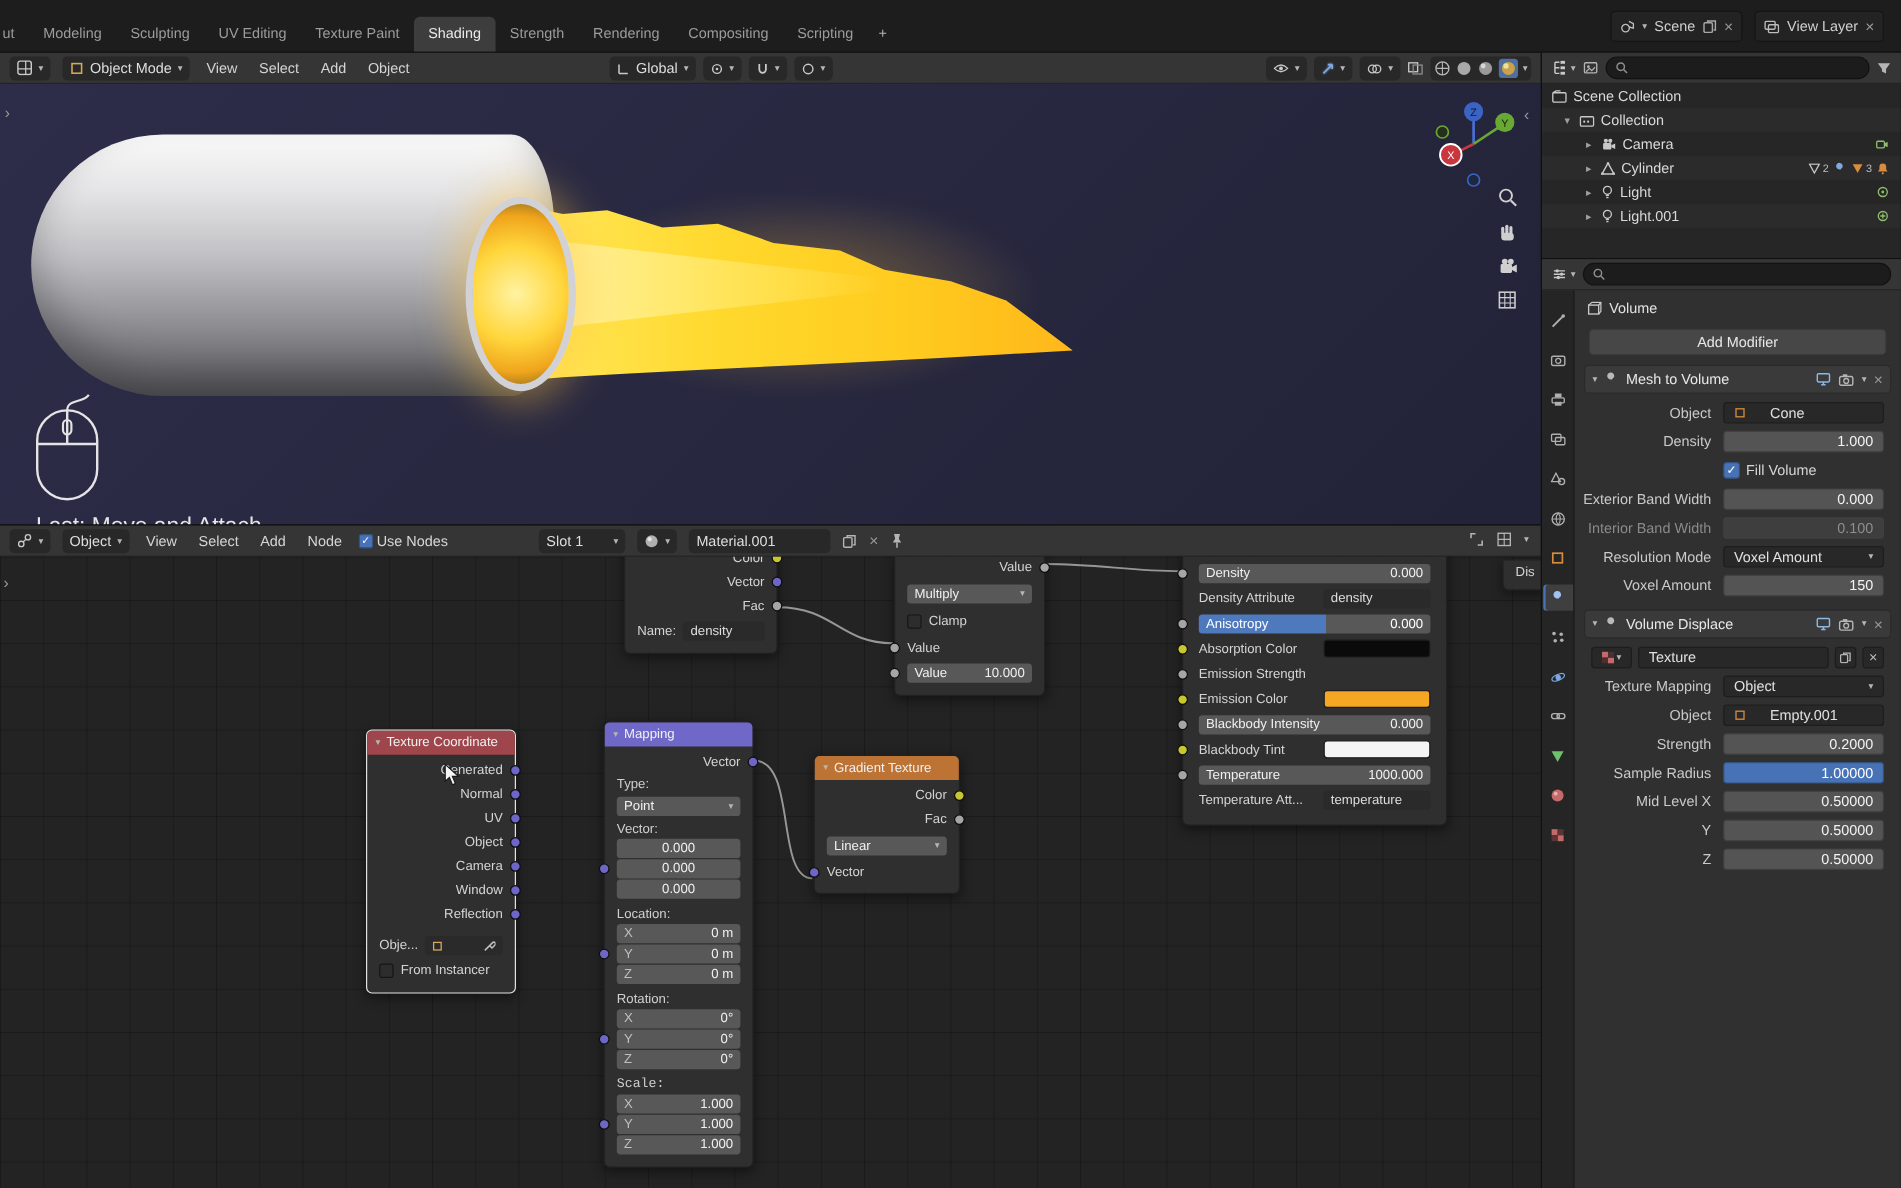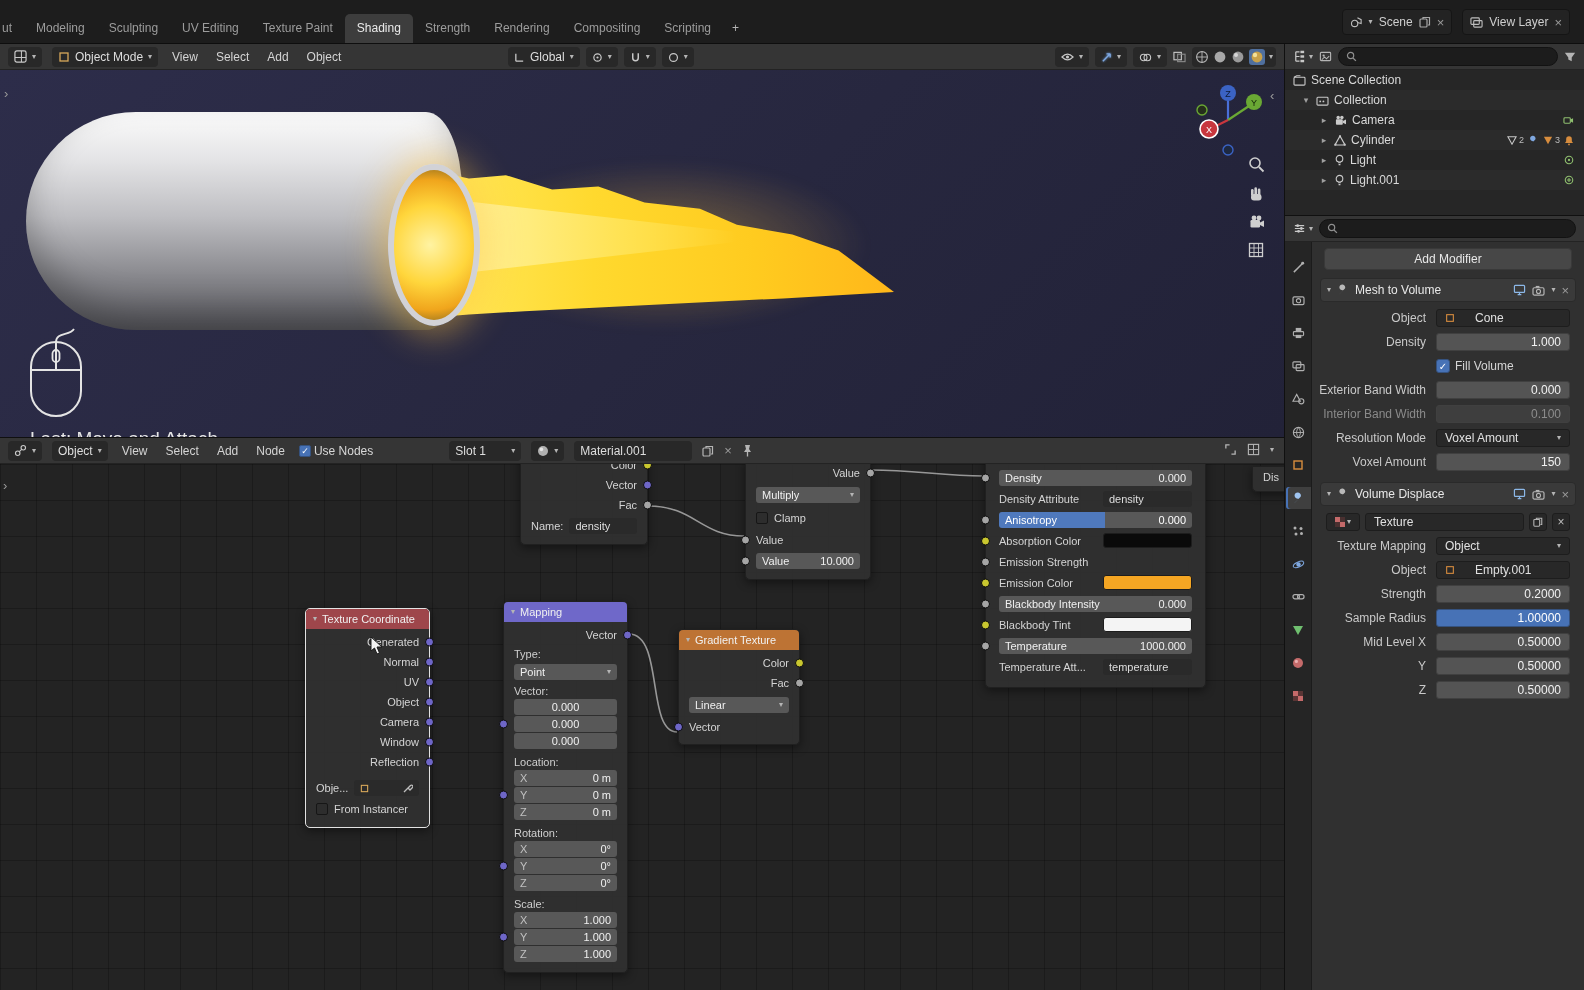--- a/index.html
+++ b/index.html
@@ -692,21 +692,21 @@
             </div>
           <div class="nfield between">
               <span class="axl">Y</span>
               <span>0°</span>
             </div>
           <div class="nfield between">
               <span class="axl">Z</span>
               <span>0°</span>
             </div>
         </div>
-        <div class="nrow lbl" style="margin-top:4px;">
+        <div class="nrow lbl" style="margin-top:4px;font-family:Liberation Mono, monospace;">
             <span>Scale:</span>
           </div>
         <div class="vgroup">
           <span class="sock l sk-purple"></span>
           <div class="nfield between">
               <span class="axl">X</span>
               <span>1.000</span>
             </div>
           <div class="nfield between">
               <span class="axl">Y</span>
@@ -1013,20 +1013,29 @@
       <span class="ptab">
           <svg width="12" height="12" viewBox="0 0 12 12">
             <rect x="1" y="1" width="5" height="5" fill="#c46a6a"></rect>
             <rect x="6" y="6" width="5" height="5" fill="#c46a6a"></rect>
             <rect x="6" y="1" width="5" height="5" fill="#5a3535"></rect>
             <rect x="1" y="6" width="5" height="5" fill="#5a3535"></rect>
           </svg>
         </span>
     </div>
     <div class="pmain">
+      <div class="crumb">
+        <span>
+            <svg width="13" height="13" viewBox="0 0 14 14">
+              <rect x="2" y="3.5" width="9" height="8" fill="none" stroke="#c9c9c9" stroke-width="1.2"></rect>
+              <path d="M2,3.5 L5,1 H13 V9 L11,11.5 M13,1 L11,3.5" fill="none" stroke="#c9c9c9" stroke-width="1.1"></path>
+            </svg>
+          </span>
+        <span>Volume</span>
+      </div>
       <div class="bigbtn">
           <span>Add Modifier</span>
         </div>
 
       <div class="mod-header">
         <span class="chev">▾</span>
         <span>
             <svg width="12" height="12" viewBox="0 0 14 14">
               <path d="M2,12.5 l5.5,-5.5 a3.4,3.4 0 1 1 1.8,-1.8 L3.8,10.7 Z" fill="#b9b9b9"></path>
             </svg>

